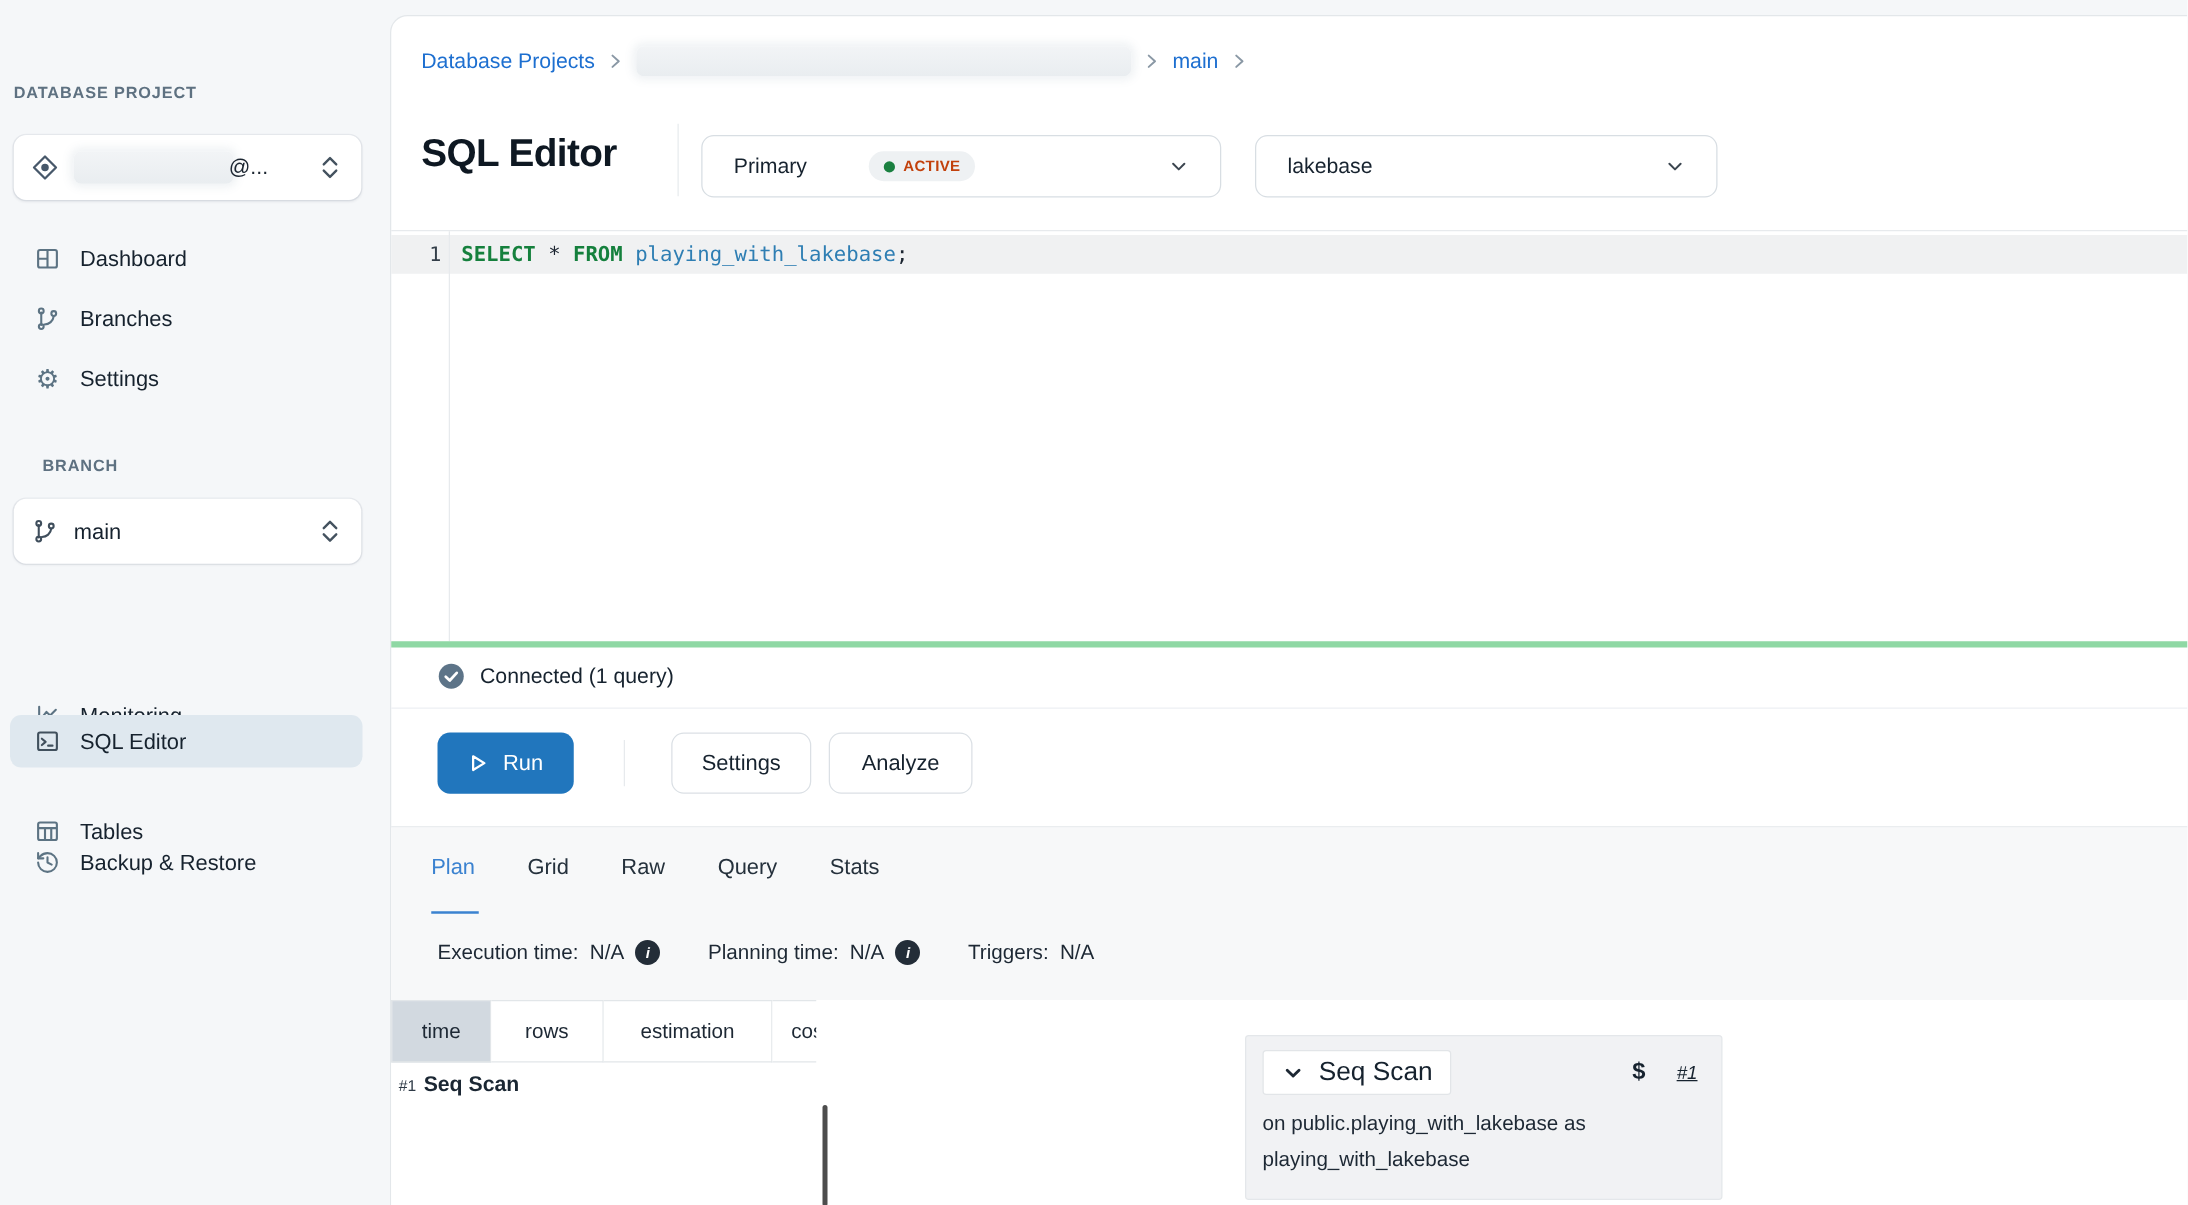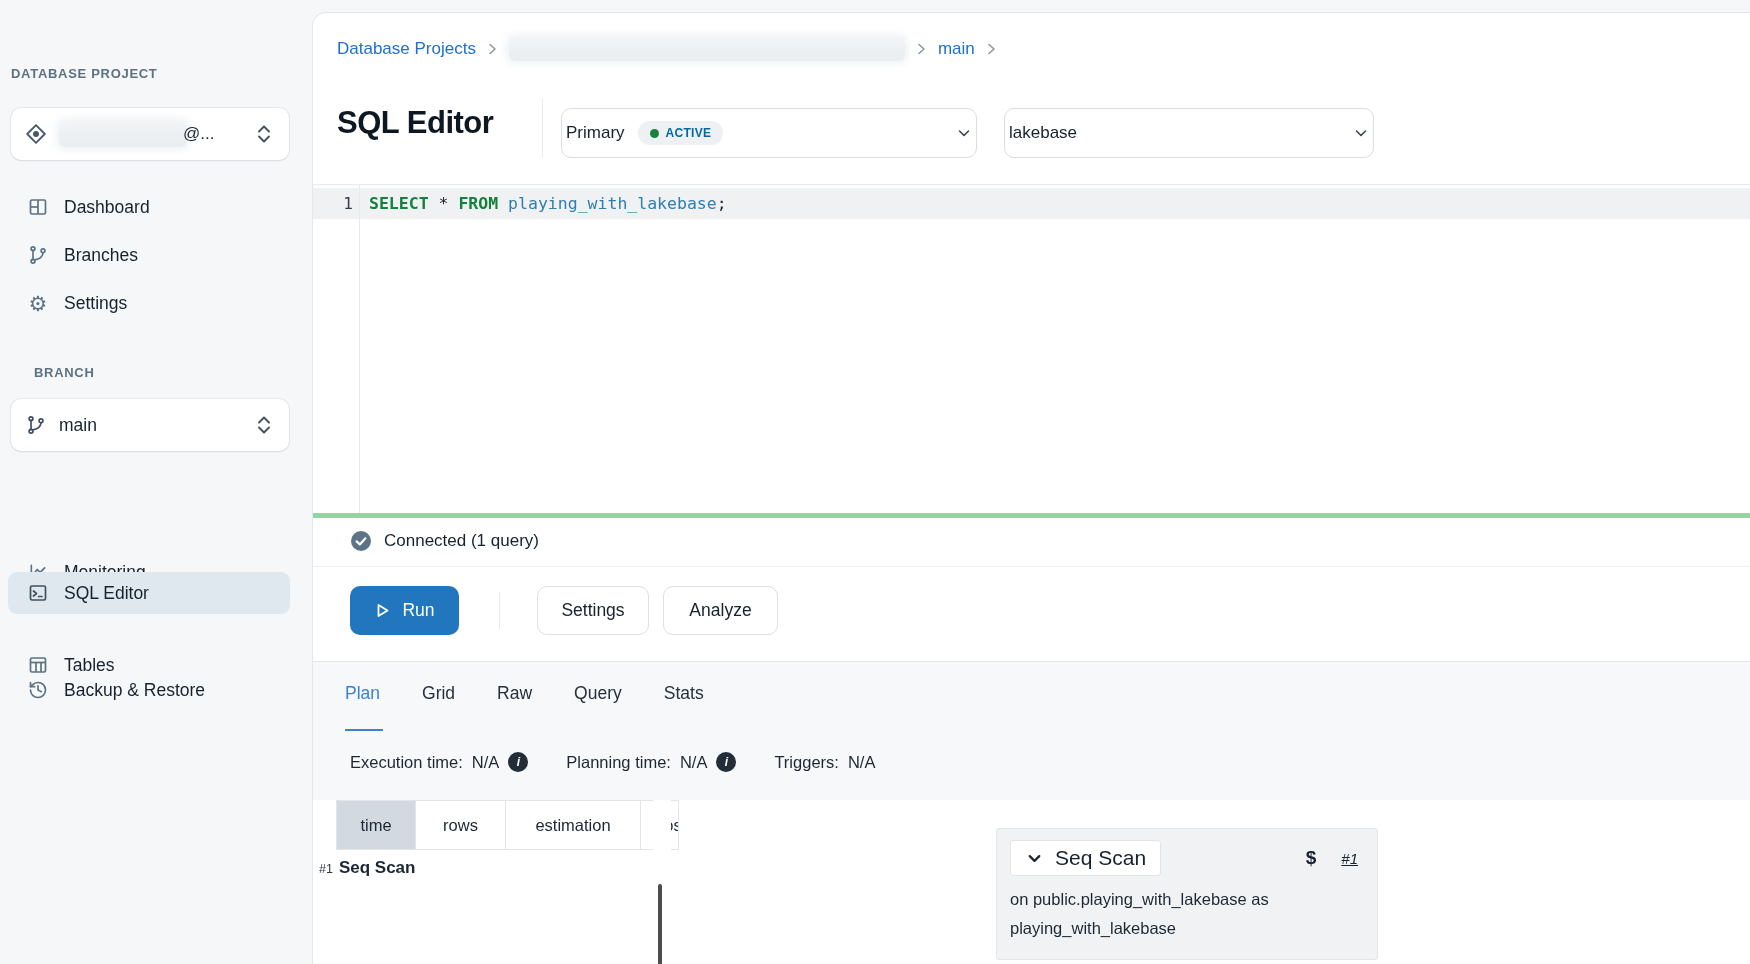--- a/index.html
+++ b/index.html
@@ -26,28 +26,28 @@
 
   
   #breadcrumb { position: absolute; left: 24px; top: 23px; height: 26px; display: flex; align-items: center; gap: 11px; font-size: 17px; }
   .crumb-link { color: #1d6fd0; font-weight: 500; cursor: pointer; }
   .crumb-sep { display: inline-flex; color: #8a98a5; }
 
   
   #page-title { position: absolute; left: 24px; top: 92px; font-size: 31px; font-weight: 800; letter-spacing: -0.5px; color: #0e1822; }
   #title-divider { position: absolute; left: 229px; top: 86px; width: 1px; height: 58px; background: #e8ebee; }
   .dropdown { position: absolute; top: 95px; height: 50px; background: #fff; border: 1px solid #d8dee3; border-radius: 10px;
-              display: flex; align-items: center; padding: 0 4px; font-size: 17px; cursor: pointer; }
+              display: flex; align-items: center; padding: 0 25px; font-size: 17px; cursor: pointer; gap: 36px; }
   #endpoint-dropdown { left: 248px; width: 416px; }
   #database-dropdown { left: 691px; width: 370px; }
   .dd-chevron { margin-left: auto; display: inline-flex; color: #3c4650; }
   .badge-pill { margin-left: 13px; display: inline-flex; align-items: center; gap: 7px; background: #eef1f3;
                 border-radius: 999px; padding: 5px 12px; }
   .badge-dot { width: 9px; height: 9px; border-radius: 50%; background: #1a8040; }
-  .badge-text { font-size: 12px; font-weight: 700; color: #0369a1; letter-spacing: 0.3px; }
+  .badge-text { font-size: 12px; font-weight: 700; color: #c2410c; letter-spacing: 0.3px; }
 
   
   #editor-top-border { position: absolute; left: 0; right: 0; top: 171px; height: 1px; background: #e7eaed; }
   #editor-gutter { position: absolute; left: 0; top: 172px; width: 47px; height: 328px; border-right: 1px solid #e7eaed; }
   #active-line { position: absolute; left: 0; right: 0; top: 175px; height: 31px; background: #f0f1f2; }
   .mono { font-family: "DejaVu Sans Mono", "Liberation Mono", monospace; }
   #line-number { position: absolute; left: 0; top: 175px; width: 40px; height: 31px; line-height: 31px;
                  text-align: right; font-size: 16px; color: #333e49; }
   #code-line { position: absolute; left: 56px; top: 175px; height: 31px; line-height: 31px; font-size: 16.5px; white-space: pre; }
   .tok-kw { color: #15803d; font-weight: 700; }
@@ -332,21 +332,21 @@
           <span class="info-icon">i</span>
         </span>
         <span class="metric">
           <span>Triggers:</span>
           <span>N/A</span>
         </span>
       </div>
 
       <div id="plan-area">
         <div id="plan-header">
-          <div class="pcell first selected" style="width:80px;margin-left:23px;">time</div>
+          <div class="pcell first selected" style="width:80px;">time</div>
           <div class="pcell" style="width:90px;">rows</div>
           <div class="pcell" style="width:135px;">estimation</div>
           <div class="pcell clipped" style="width:38px;">cost</div>
         </div>
         <div id="plan-row">
           <span class="row-index">#1</span>
           <span class="row-name">Seq Scan</span>
         </div>
         <div id="table-scrollbar">
           <div id="table-scroll-thumb"></div>

